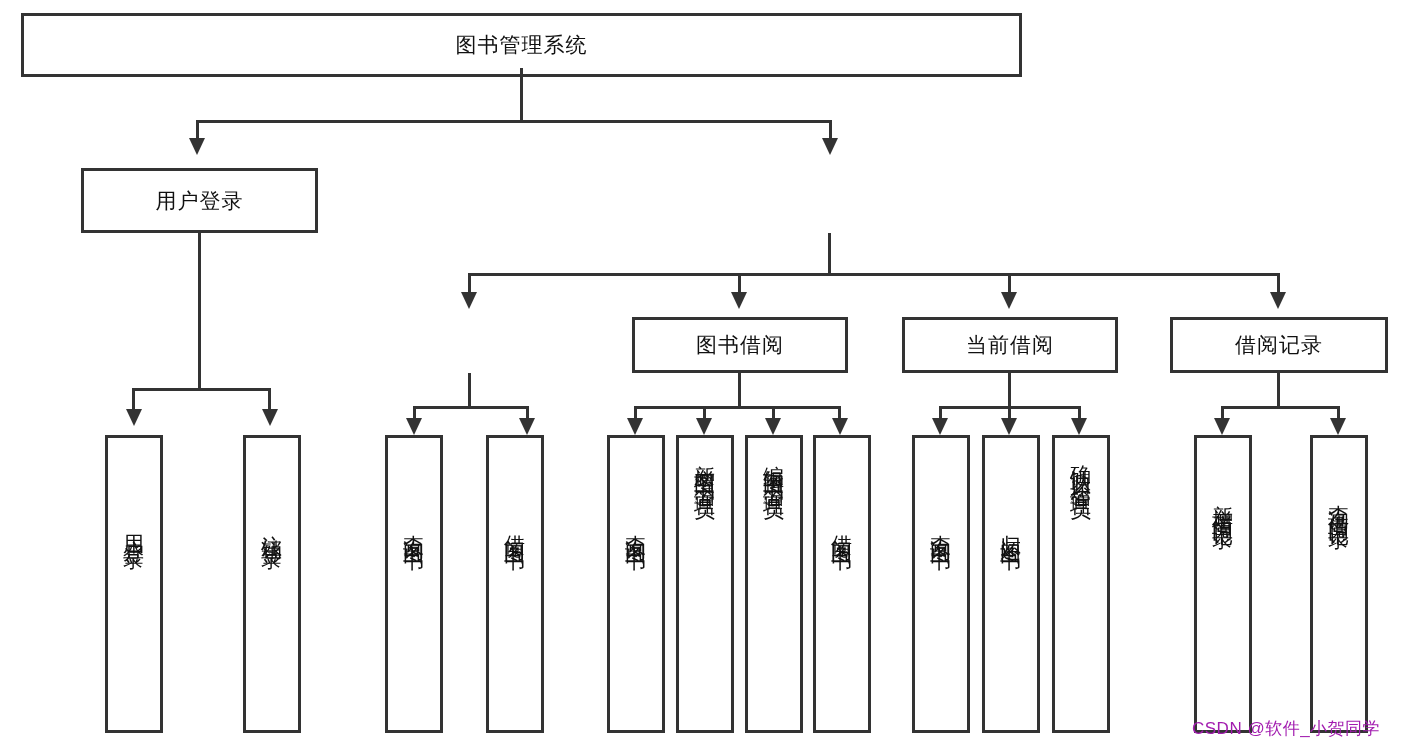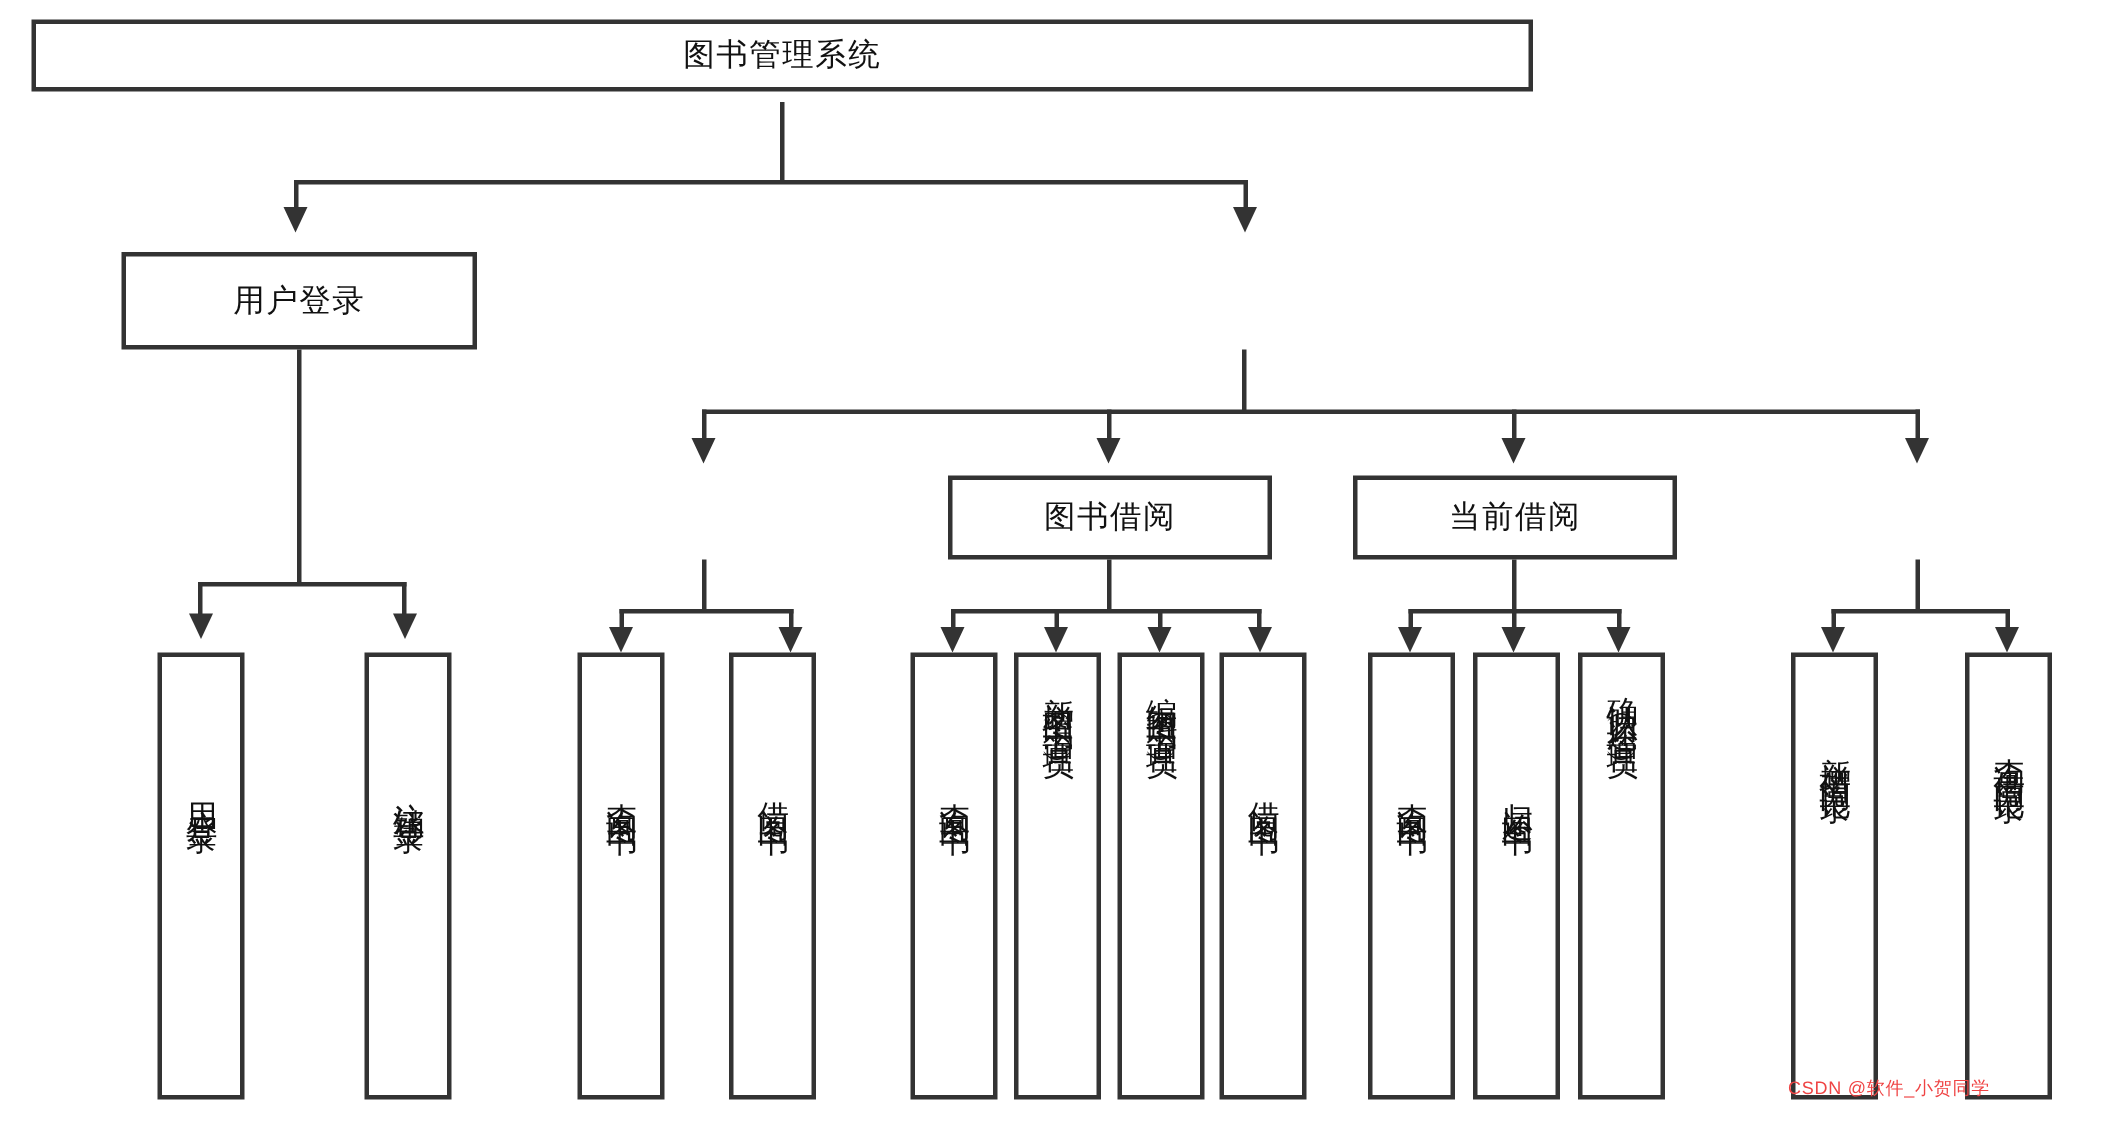--- a/index.html
+++ b/index.html
@@ -66,32 +66,32 @@
     width: 0;
     height: 0;
     border-left: 8px solid transparent;
     border-right: 8px solid transparent;
     border-top: 17px solid #333333;
   }
 
   
   #watermark {
     position: absolute;
-    font-size: 12px;
-    color: #ef4444;
+    font-size: 17px;
+    color: #a21caf;
     white-space: nowrap;
     letter-spacing: 0.5px;
   }
 </style>
 </head>
 <body>
 
 <div id="canvas">
 
-  <div class="node h" style="left:21px; top:13px; width:1001px; height:48px;">
+  <div class="node h" style="left:21px; top:13px; width:1001px; height:64px;">
     <span>图书管理系统</span>
   </div>
 
   <div class="ln vline" style="left:520px; top:68px; width:3px; height:54px;"></div>
 
   <div class="ln hline" style="left:196px; top:120px; width:636px; height:3px;"></div>
 
   <div class="ln vline" style="left:196px; top:120px; width:3px; height:20px;"></div>
   <div class="ln vline" style="left:829px; top:120px; width:3px; height:20px;"></div>
   <div class="arrow" style="left:189px; top:138px;"></div>
@@ -119,20 +119,23 @@
   <div class="arrow" style="left:731px; top:292px;"></div>
   <div class="arrow" style="left:1001px; top:292px;"></div>
   <div class="arrow" style="left:1270px; top:292px;"></div>
 
   <div class="node h" style="left:902px; top:317px; width:216px; height:56px;">
     <span>当前借阅</span>
   </div>
   <div class="node h" style="left:632px; top:317px; width:216px; height:56px;">
     <span>图书借阅</span>
   </div>
+  <div class="node h" style="left:1170px; top:317px; width:218px; height:56px;">
+    <span>借阅记录</span>
+  </div>
 
   <div class="ln vline" style="left:468px; top:373px; width:3px; height:35px;"></div>
   <div class="ln hline" style="left:413px; top:406px; width:116px; height:3px;"></div>
   <div class="ln vline" style="left:413px; top:406px; width:3px; height:14px;"></div>
   <div class="ln vline" style="left:526px; top:406px; width:3px; height:14px;"></div>
   <div class="arrow" style="left:406px; top:418px;"></div>
   <div class="arrow" style="left:519px; top:418px;"></div>
 
   <div class="ln vline" style="left:738px; top:373px; width:3px; height:35px;"></div>
   <div class="ln hline" style="left:634px; top:406px; width:207px; height:3px;"></div>

